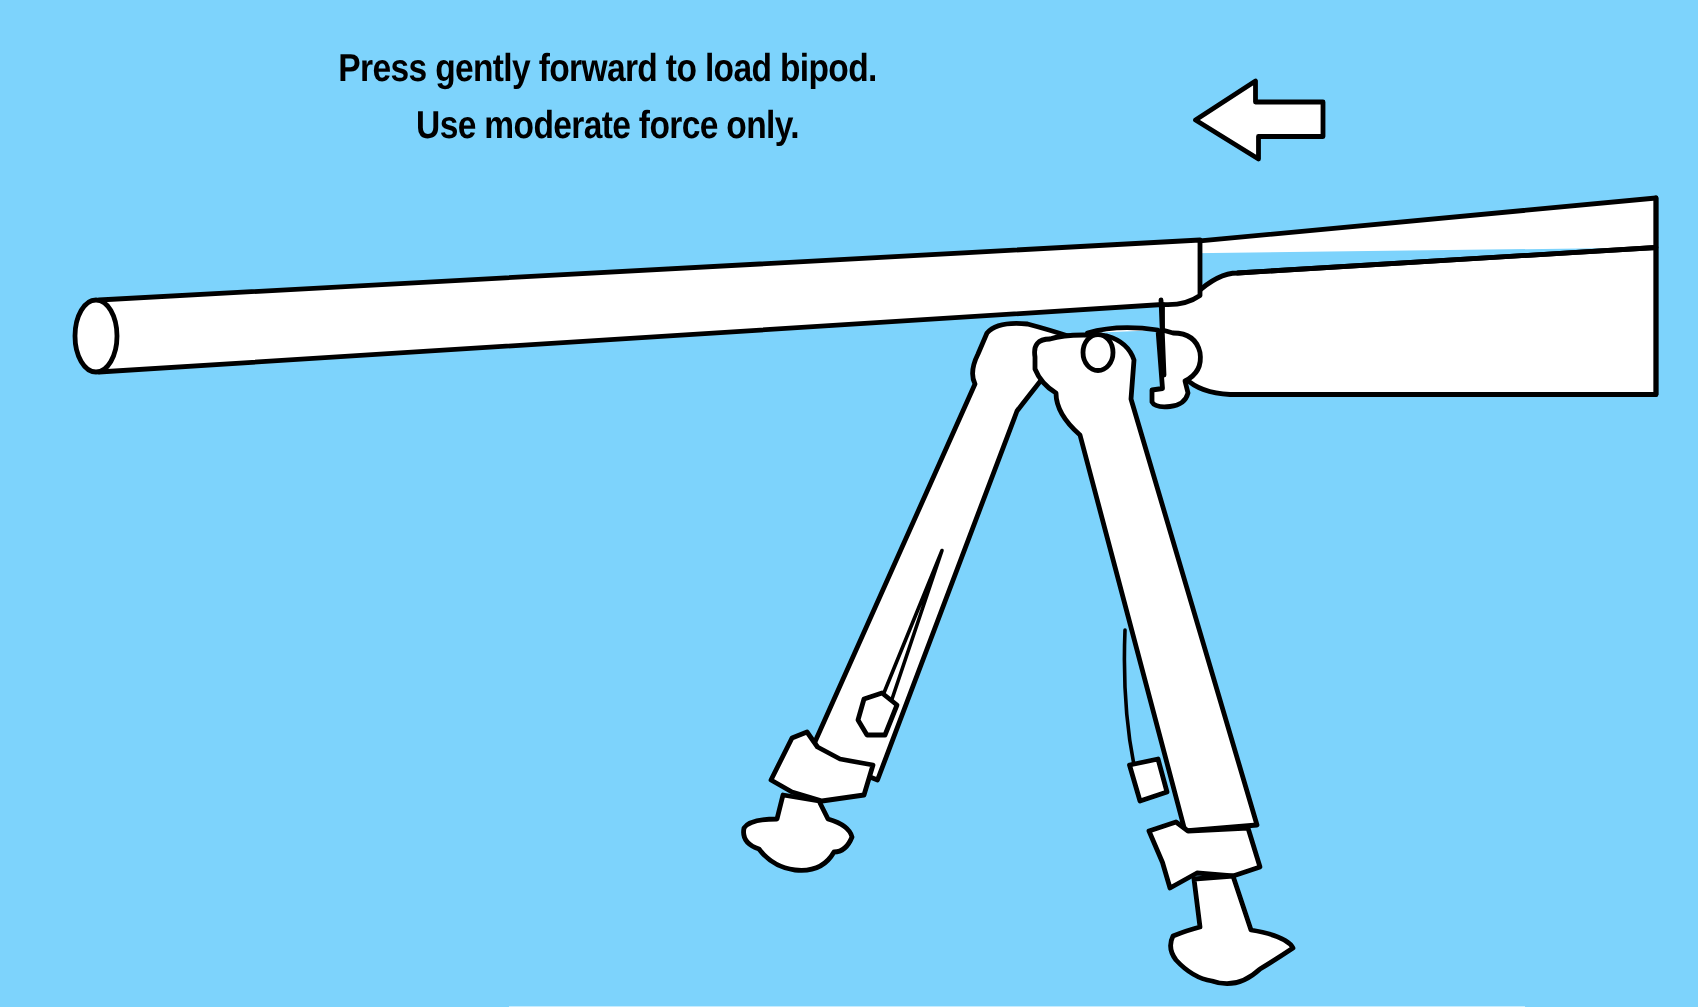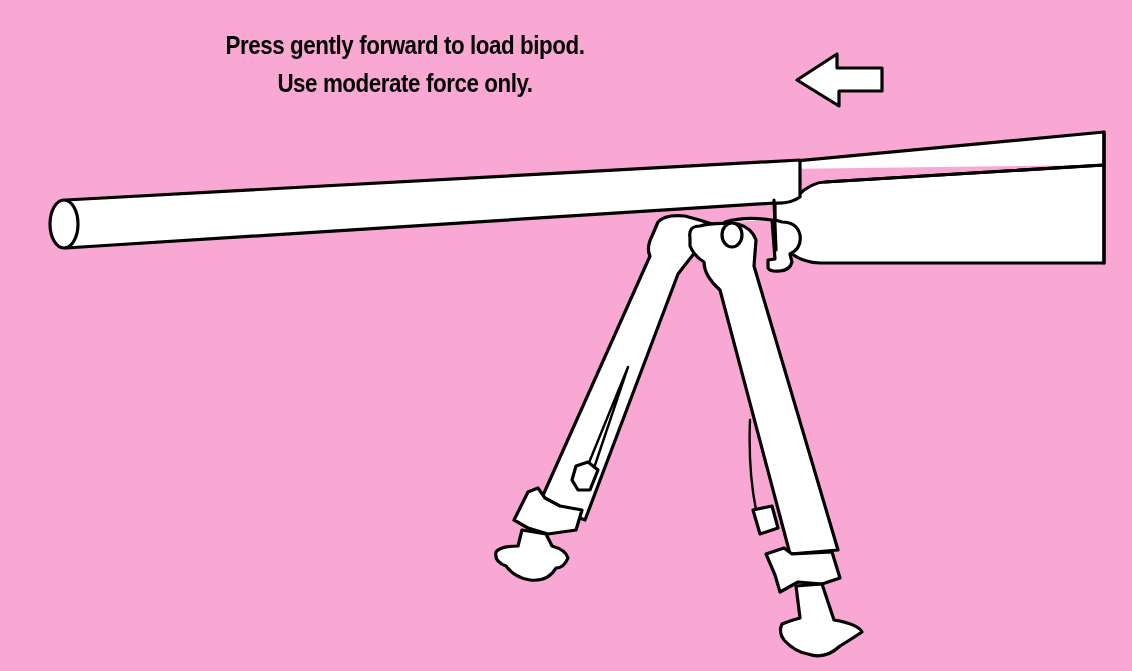--- a/index.html
+++ b/index.html
@@ -4,21 +4,21 @@
   <style>
     html, body {
       margin: 0;
       padding: 0;
       background: #ffffff;
     }
     .canvas {
       position: relative;
       width: 1132px;
       height: 671px;
-      background: #f9a8d4;
+      background: #7dd3fc;
       overflow: hidden;
     }
     .caption {
       position: absolute;
       left: 150px;
       top: 26px;
       width: 510px;
       text-align: center;
       font-family: "Liberation Sans", sans-serif;
       font-weight: bold;

